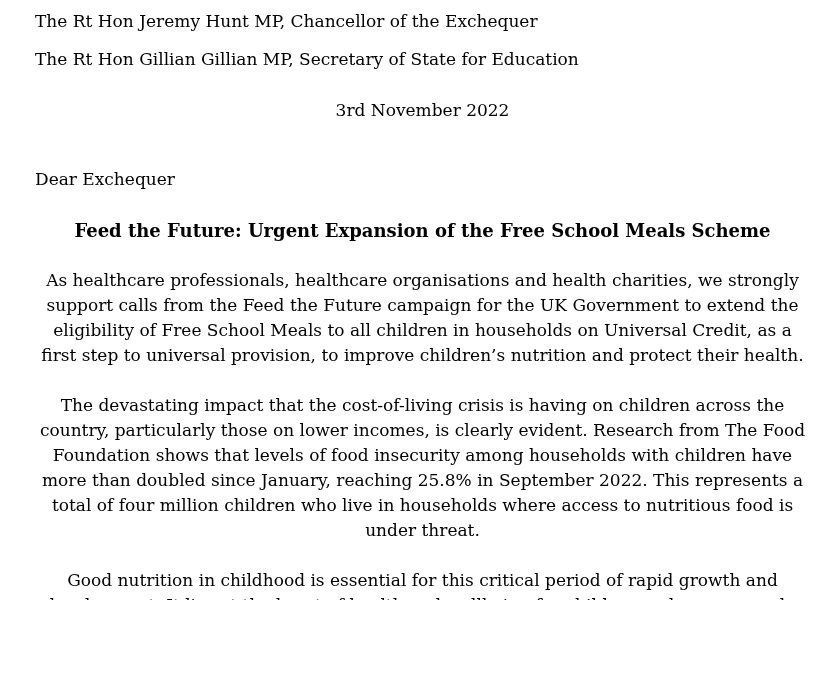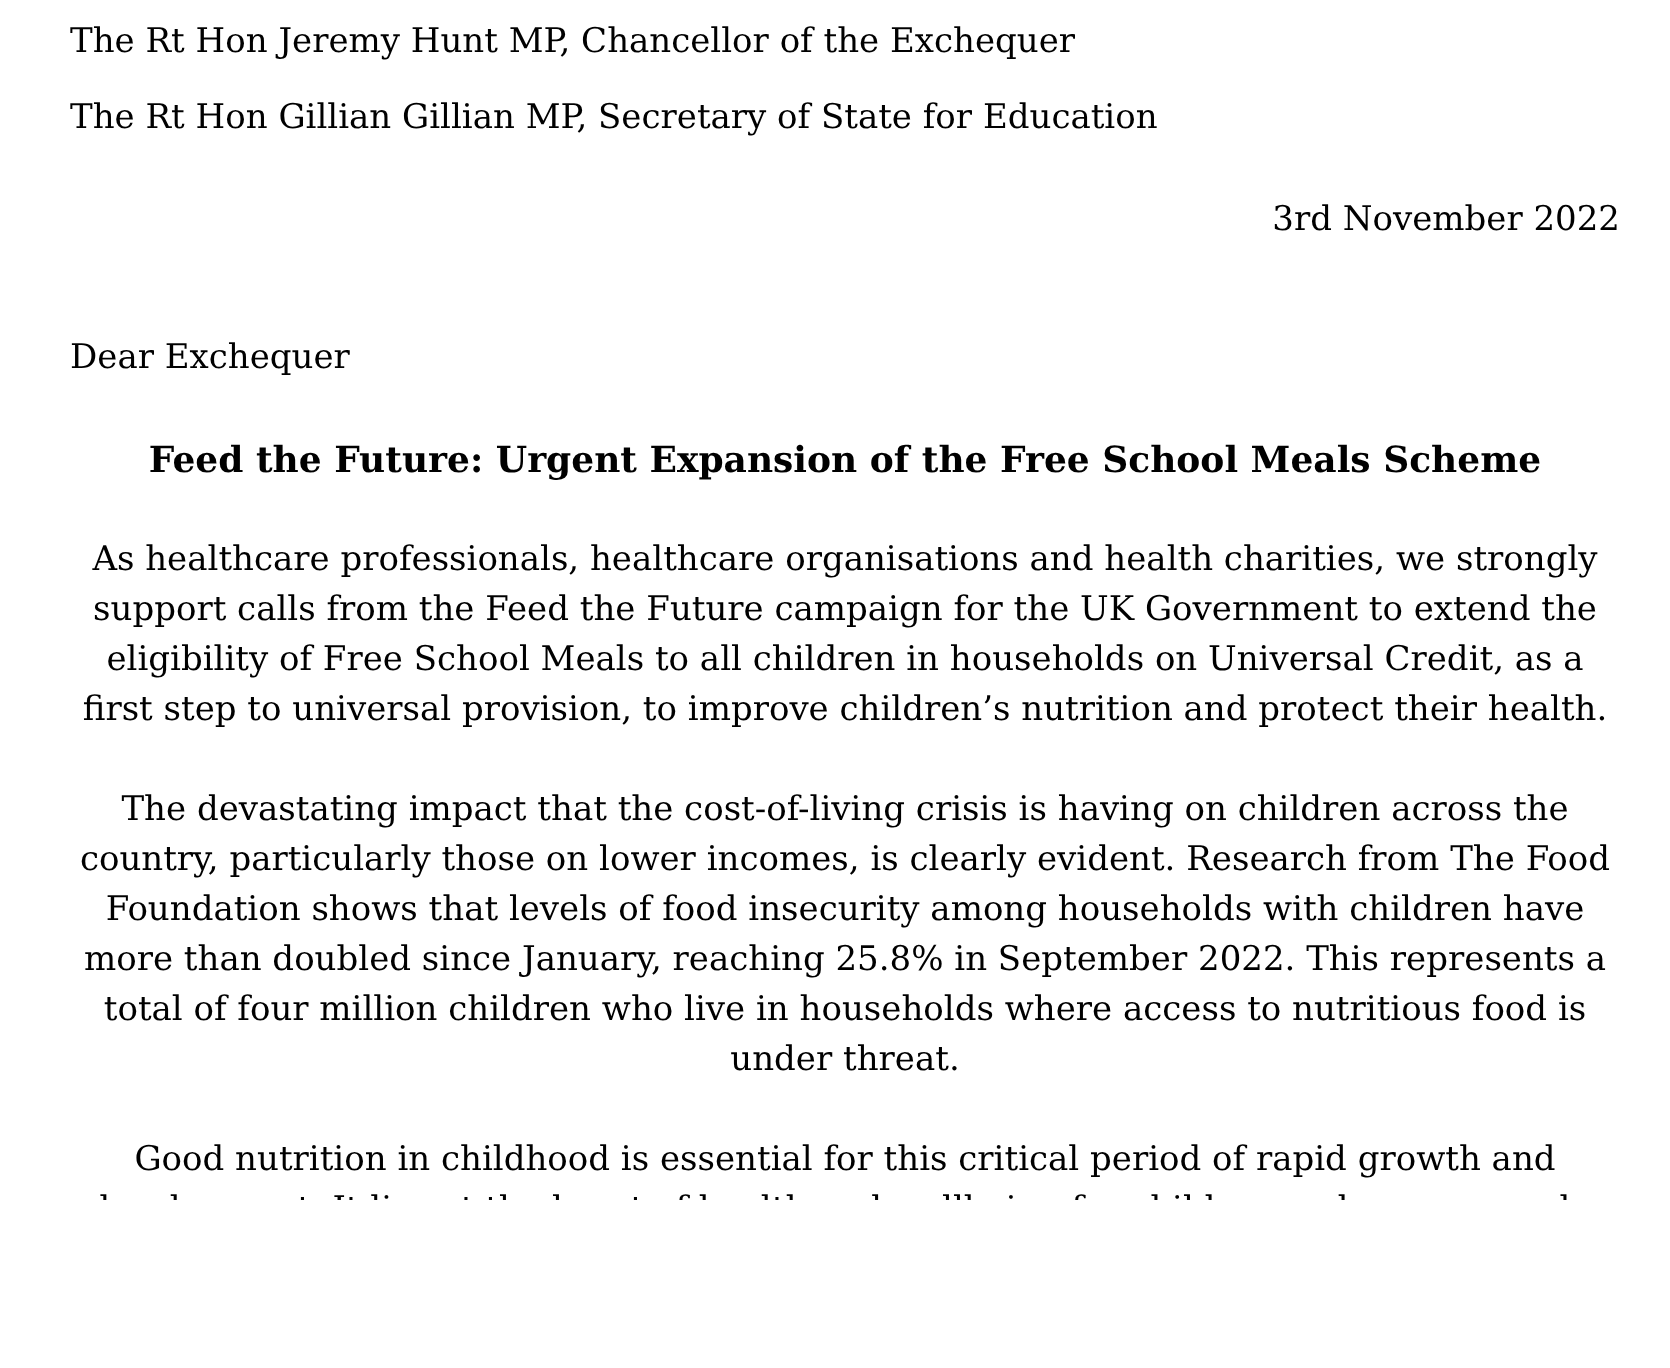--- a/index.html
+++ b/index.html
@@ -18,21 +18,21 @@
       line-height: 25px;
       box-sizing: border-box;
       padding: 9px 25px 0 35px;
       overflow: hidden;
     }
     .recipient-line {
       margin: 0 0 13px 0;
       white-space: nowrap;
     }
     .date-line {
-      text-align: right;
+      text-align: center;
       margin: 0;
       padding-top: 13px;
     }
     .salutation {
       margin: 0;
       padding-top: 44px;
     }
     .letter-heading {
       font-weight: bold;
       text-align: center;

